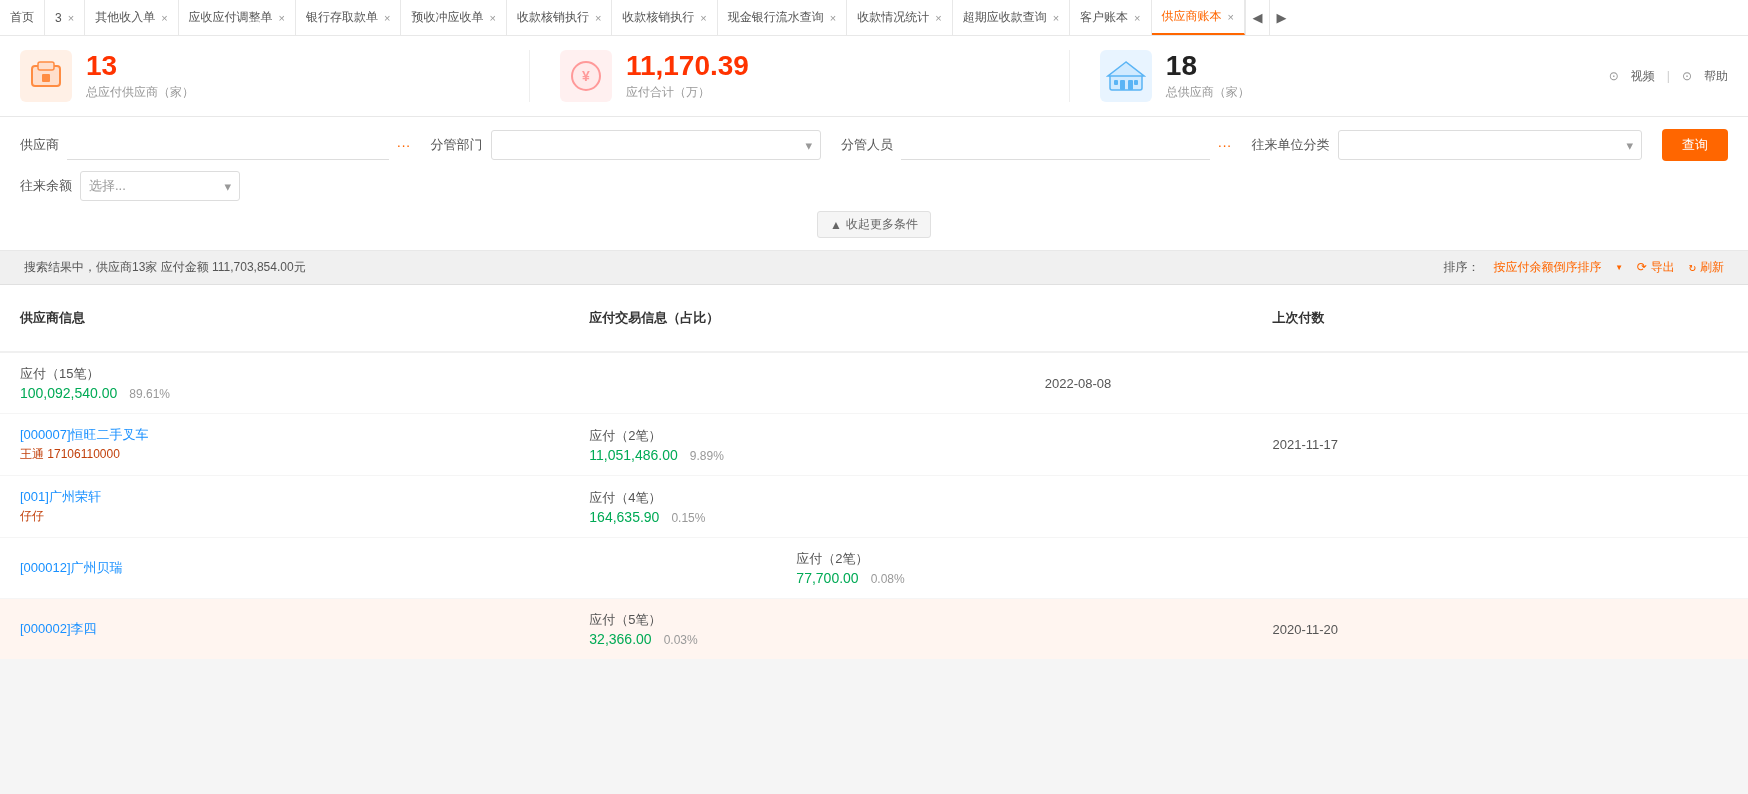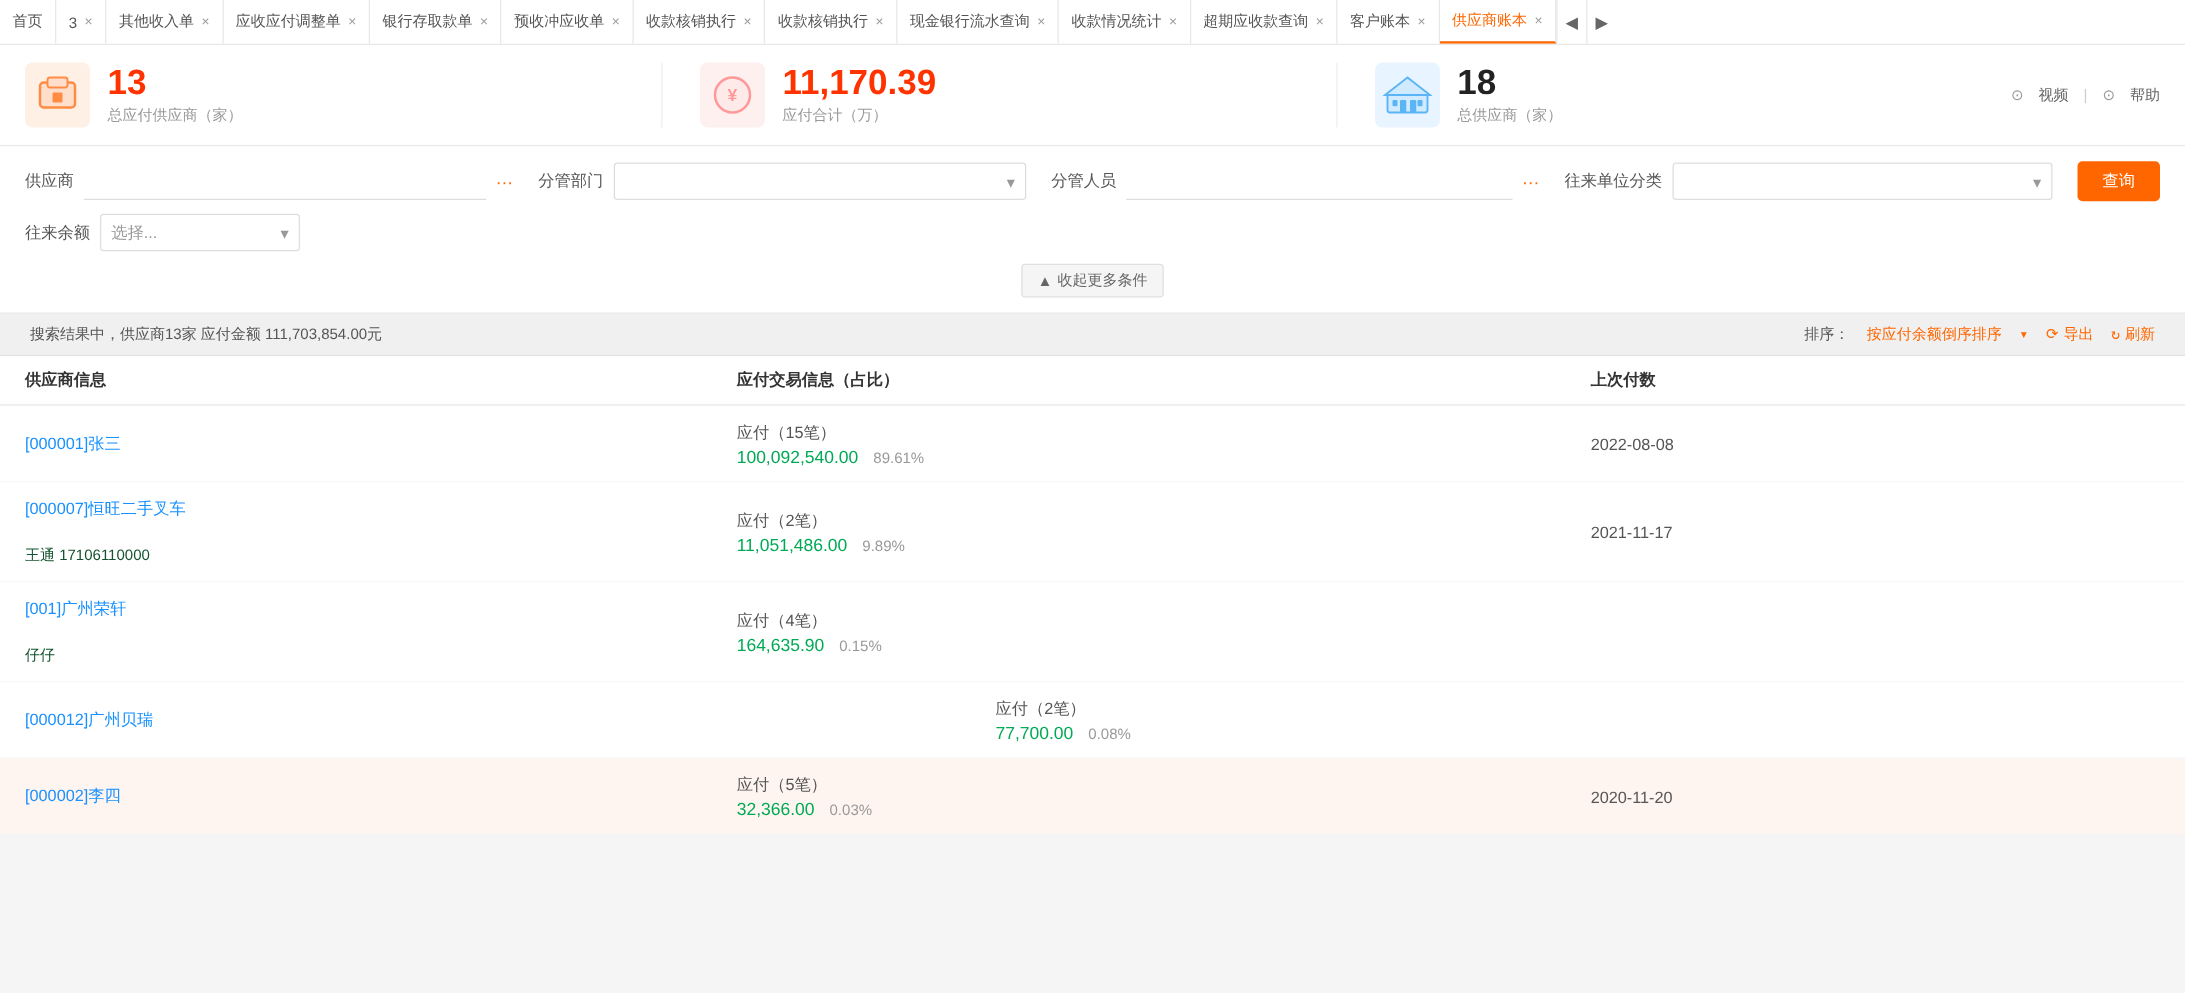--- a/index.html
+++ b/index.html
@@ -202,21 +202,21 @@
     }
 
     
     .data-table {
       background: #fff;
       width: 100%;
     }
     .table-header {
       display: flex;
       align-items: center;
-      padding: 10px 20px;
+      padding: 24px 20px;
       background: #fff;
       border-bottom: 2px solid #f0f0f0;
       font-size: 13px;
       font-weight: 600;
       color: #333;
     }
     .col-supplier { flex: 2.5; }
     .col-transaction { flex: 3; }
     .col-lastpay { flex: 2; }
     .table-row {
@@ -230,21 +230,21 @@
     .table-row.highlighted { background: #fff5f0; }
     .table-row .col-supplier { flex: 2.5; display: flex; flex-direction: column; justify-content: center; }
     .table-row .col-transaction { flex: 3; display: flex; flex-direction: column; justify-content: center; }
     .table-row .col-lastpay { flex: 2; display: flex; align-items: center; }
     .supplier-link {
       color: #1890ff;
       cursor: pointer;
       text-decoration: none;
       font-size: 13px;
     }
-    .supplier-sub { font-size: 12px; color: #14532d; margin-top: 20px; }
+    .supplier-sub { font-size: 12px; color: #c2410c; margin-top: 2px; }
     .transaction-label { font-size: 13px; color: #555; }
     .transaction-amount { color: #00aa55; font-size: 14px; font-weight: 500; margin-top: 2px; cursor: pointer; }
     .transaction-percent { font-size: 12px; color: #999; margin-left: 12px; }
     .transaction-row { display: flex; align-items: baseline; gap: 0; }
     .last-pay-date { font-size: 13px; color: #555; }
 
     
     ::-webkit-scrollbar { width: 6px; height: 6px; }
     ::-webkit-scrollbar-track { background: #f0f0f0; }
     ::-webkit-scrollbar-thumb { background: #ccc; border-radius: 3px; }
@@ -436,24 +436,20 @@
 <div class="data-table">
 
   <div class="table-header">
     <div class="col-supplier">供应商信息</div>
     <div class="col-transaction">应付交易信息（占比）</div>
     <div class="col-lastpay">上次付数</div>
   </div>
 
   <div id="table-body">
       <div class="table-row">
-    <div class="col-supplier">
-      <a class="supplier-link">[000001]张三</a>
-
-    </div>
     <div class="col-transaction">
       <div class="transaction-label">应付（15笔）</div>
       <div class="transaction-row">
         <span class="transaction-amount">100,092,540.00</span>
         <span class="transaction-percent">89.61%</span>
       </div>
     </div>
     <div class="col-lastpay">
       <span class="last-pay-date">2022-08-08</span>
     </div>

